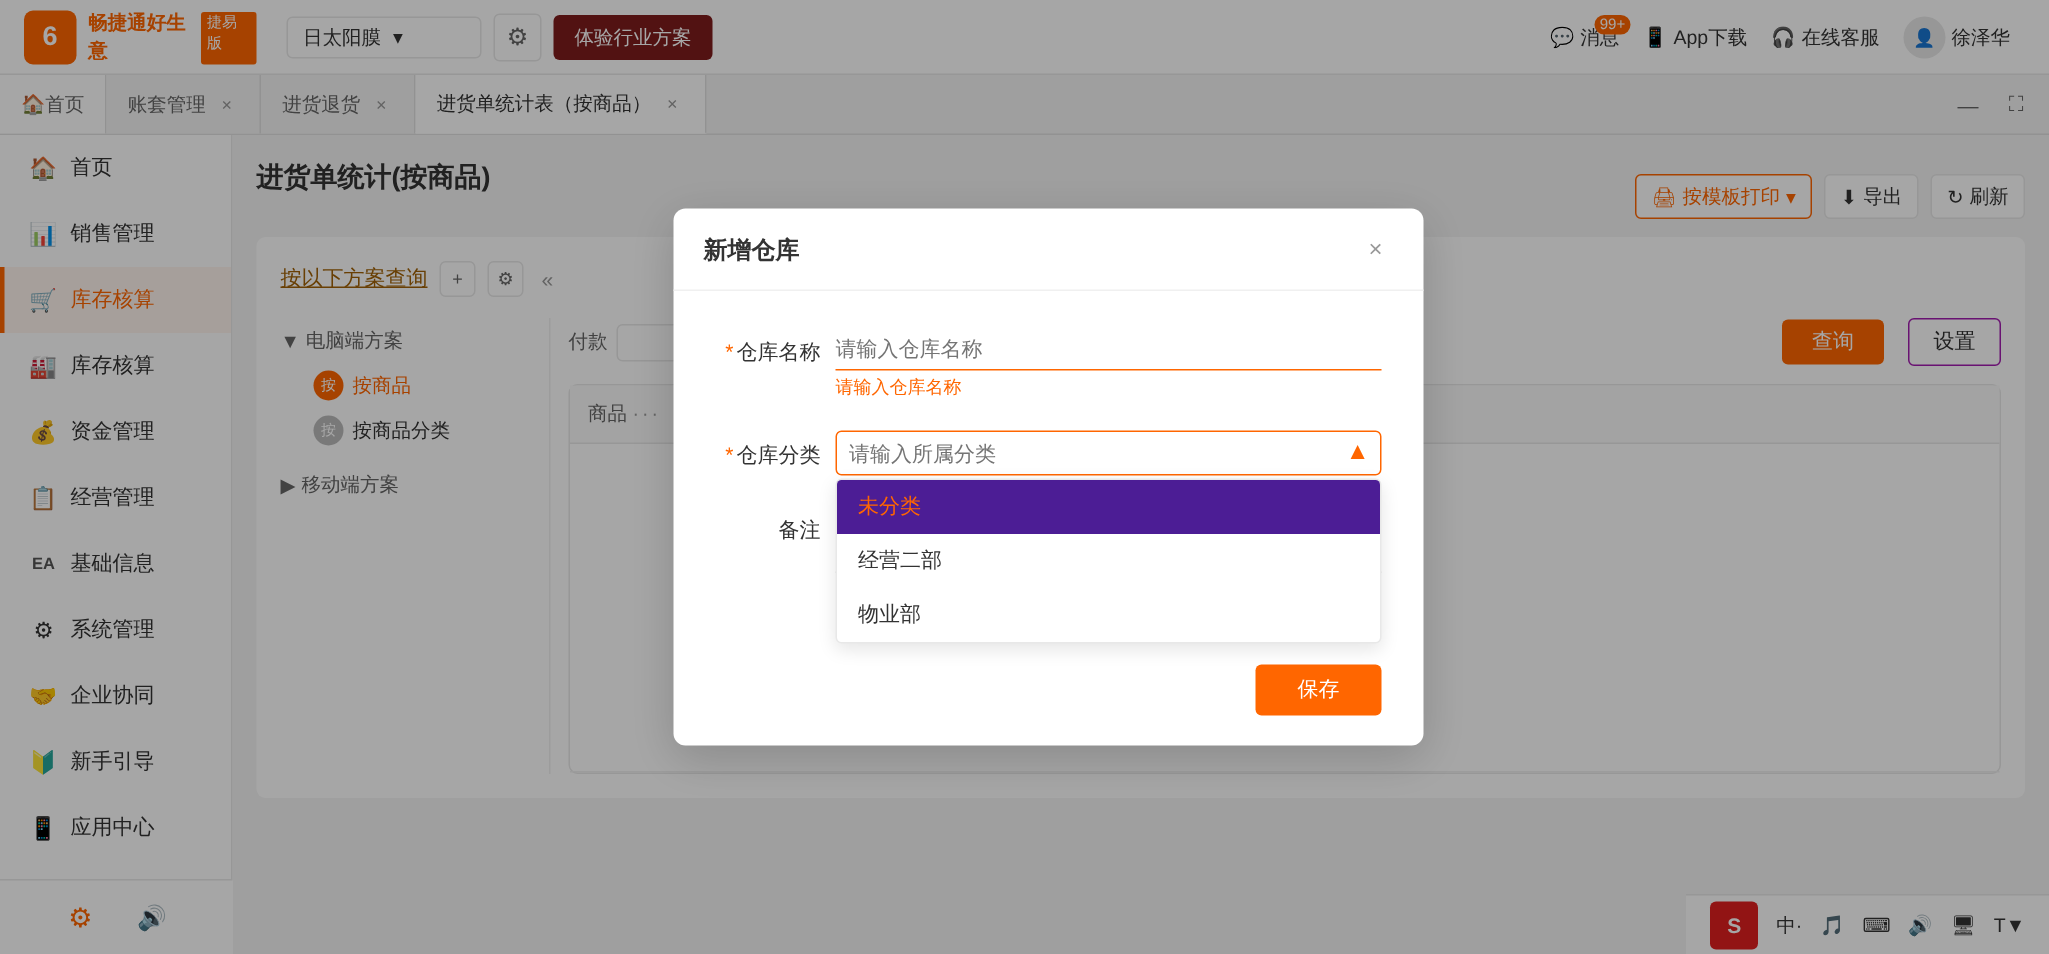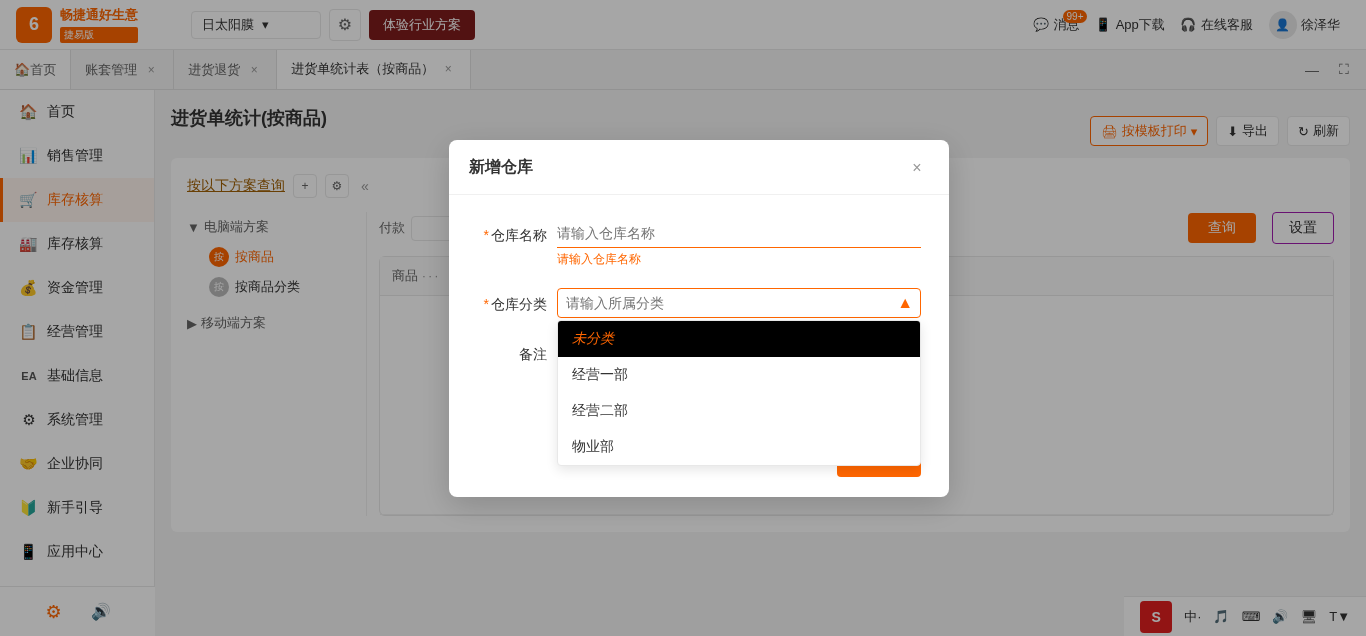--- a/index.html
+++ b/index.html
@@ -29,21 +29,21 @@
       border-radius: 6px;
       display: flex;
       align-items: center;
       justify-content: center;
       color: white;
       font-weight: bold;
       font-size: 18px;
     }
     .logo-text {
       display: flex;
-      flex-direction: column;
+      flex-direction: row;
       font-size: 12px;
       color: #333;
       line-height: 1.4;
     }
     .logo-text span:first-child { font-size: 13px; font-weight: bold; color: #f60; }
     .logo-badge {
       background: #f60;
       color: white;
       font-size: 10px;
       padding: 1px 4px;
@@ -478,21 +478,21 @@
       z-index: 300;
       max-height: 200px;
       overflow-y: auto;
     }
     .dropdown-item {
       padding: 9px 14px;
       font-size: 14px;
       color: #333;
       cursor: pointer;
     }
-    .dropdown-item.selected { background: #000000; color: #f60; font-style: italic; }
+    .dropdown-item.selected { background: #4c1d95; color: #f60; }
     .form-textarea {
       width: 100%;
       border: none;
       border-bottom: 1px solid #d9d9d9;
       padding: 6px 0;
       font-size: 14px;
       outline: none;
       color: #333;
       resize: none;
       min-height: 30px;
@@ -825,21 +825,20 @@
         </div>
       </div>
 
       <div class="form-row">
         <div class="form-label required">仓库分类</div>
         <div class="form-control" style="position:relative;">
           <input class="form-input-with-icon open" type="text" placeholder="请输入所属分类" style="">
           <span class="input-icon">▲</span>
           <div class="dropdown-popup">
             <div class="dropdown-item selected">未分类</div>
-            <div class="dropdown-item">经营一部</div>
             <div class="dropdown-item">经营二部</div>
             <div class="dropdown-item">物业部</div>
           </div>
         </div>
       </div>
 
       <div class="form-row">
         <div class="form-label">备注</div>
         <div class="form-control">
           <textarea class="form-textarea" style=""></textarea>

